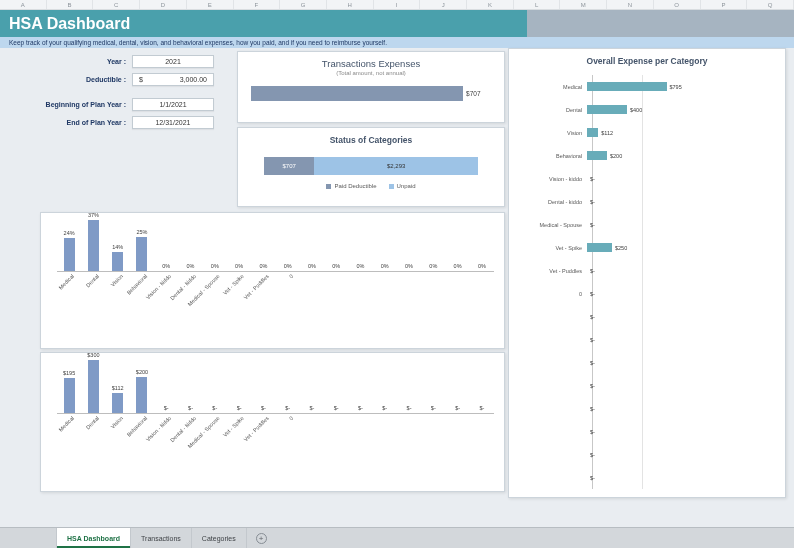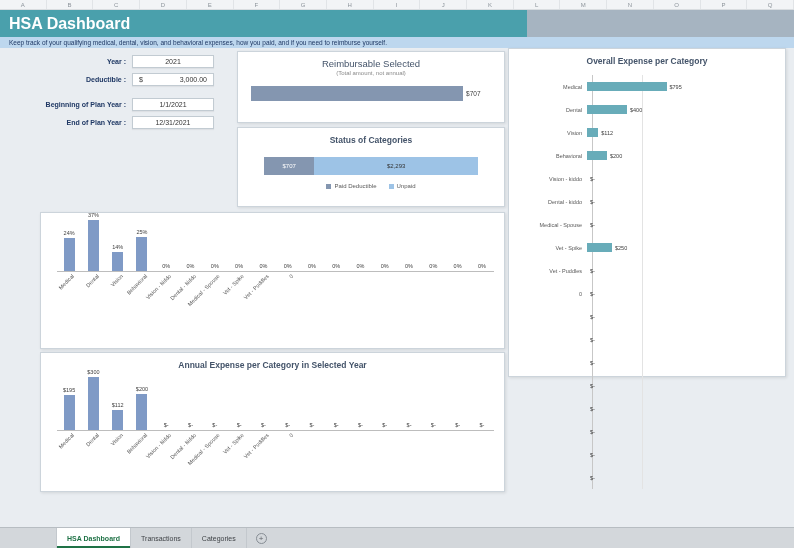--- a/index.html
+++ b/index.html
@@ -20,21 +20,21 @@
   .title-right { flex:1; }
   .info-bar { position:absolute; top:37px; left:0; right:0; height:11px;
     font-size:6.5px; line-height:11px; padding-left:9px; white-space:nowrap; }
   .content { position:absolute; top:48px; left:0; right:0; bottom:21px; }
   .panel { position:absolute; background:#fff; border:1px solid #ccd4db;
     box-shadow:1px 1px 3px rgba(0,0,0,.10); }
   #panel-reimb   { left:237px; top:3px;   width:268px; height:72px; }
   #panel-status  { left:237px; top:79px;  width:268px; height:80px; }
   #panel-pct     { left:40px;  top:164px; width:465px; height:137px; }
   #panel-annual  { left:40px;  top:304px; width:465px; height:140px; }
-  #panel-overall { left:508px; top:0px;   width:278px; height:329px; }
+  #panel-overall { left:508px; top:0px;   width:278px; height:450px; }
   
   #form-area { position:absolute; left:8px; top:7px; width:218px; }
   .form-row { display:flex; align-items:center; height:13px; margin-bottom:5px; }
   .form-row.form-gap { margin-top:12px; }
   .form-label { width:124px; text-align:right; padding-right:6px;
     font-size:7px; font-weight:bold; color:#1f3864; }
   .form-input { width:82px; height:13px; background:#fff; border:1px solid #c2cbd2;
     font-size:7px; color:#333; display:flex; align-items:center; justify-content:center;
     box-shadow:0 1px 1px rgba(0,0,0,.05); }
   .form-input.currency { justify-content:space-between; padding:0 6px; }
@@ -139,21 +139,21 @@
         <span class="form-label">Beginning of Plan Year :</span>
         <div class="form-input">1/1/2021</div>
       </div>
       <div class="form-row">
         <span class="form-label">End of Plan Year :</span>
         <div class="form-input">12/31/2021</div>
       </div>
     </div>
 
   <div class="panel" id="panel-reimb">
-    <div class="chart-title-lg">Reimbursable Selected</div>
+    <div class="chart-title-lg">Transactions Expenses</div>
     <div class="chart-subtitle">(Total amount, not annual)</div>
     <div class="reimb-track">
       <div class="reimb-bar" id="reimb-bar" style="width: 88.375%; background: rgb(132, 150, 176);"></div>
       <span class="reimb-label" id="reimb-label">$707</span>
     </div>
   </div>
 
   <div class="panel" id="panel-status">
     <div class="chart-title">Status of Categories</div>
     <div class="status-bar" id="status-bar">
@@ -207,21 +207,20 @@
           <span class="vxlabel" style="right: 301.472px;">Dental - kiddo</span>
           <span class="vxlabel" style="right: 277.194px;">Medical - Spouse</span>
           <span class="vxlabel" style="right: 252.917px;">Vet - Spike</span>
           <span class="vxlabel" style="right: 228.639px;">Vet - Puddles</span>
           <span class="vxlabel" style="right: 204.361px;">0</span>
         </div>
     </div>
   </div>
 
   <div class="panel" id="panel-annual">
-    <div class="chart-title">Annual Expense per Category in Selected Year</div>
     <div class="vchart">
       <div class="vplot" id="annual-plot">
           <div class="vbar" style="left: 6.63889px; height: 35px; background: rgb(127, 154, 198);"></div>
           <span class="vval" style="left: 12.1389px; bottom: 37px;">$195</span>
           <div class="vbar" style="left: 30.9167px; height: 53px; background: rgb(127, 154, 198);"></div>
           <span class="vval" style="left: 36.4167px; bottom: 55px;">$300</span>
           <div class="vbar" style="left: 55.1944px; height: 20px; background: rgb(127, 154, 198);"></div>
           <span class="vval" style="left: 60.6944px; bottom: 22px;">$112</span>
           <div class="vbar" style="left: 79.4722px; height: 36px; background: rgb(127, 154, 198);"></div>
           <span class="vval" style="left: 84.9722px; bottom: 38px;">$200</span>

